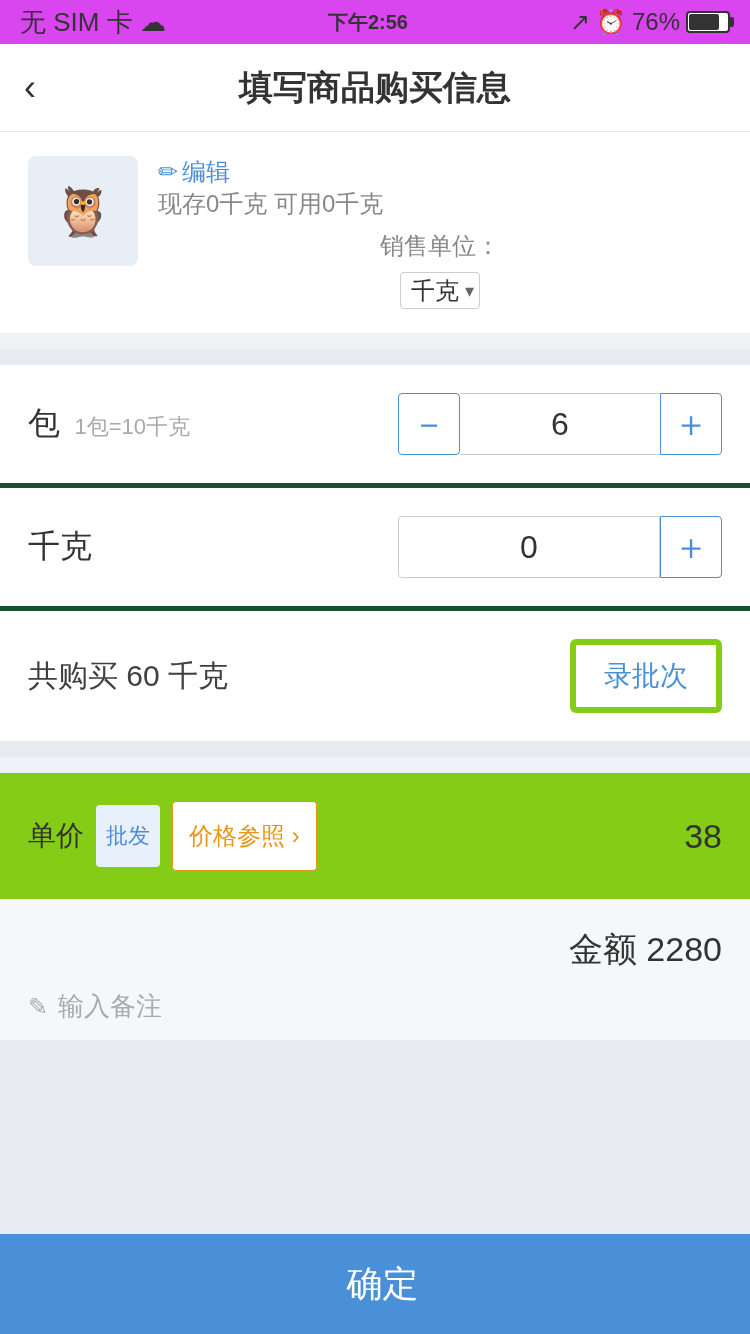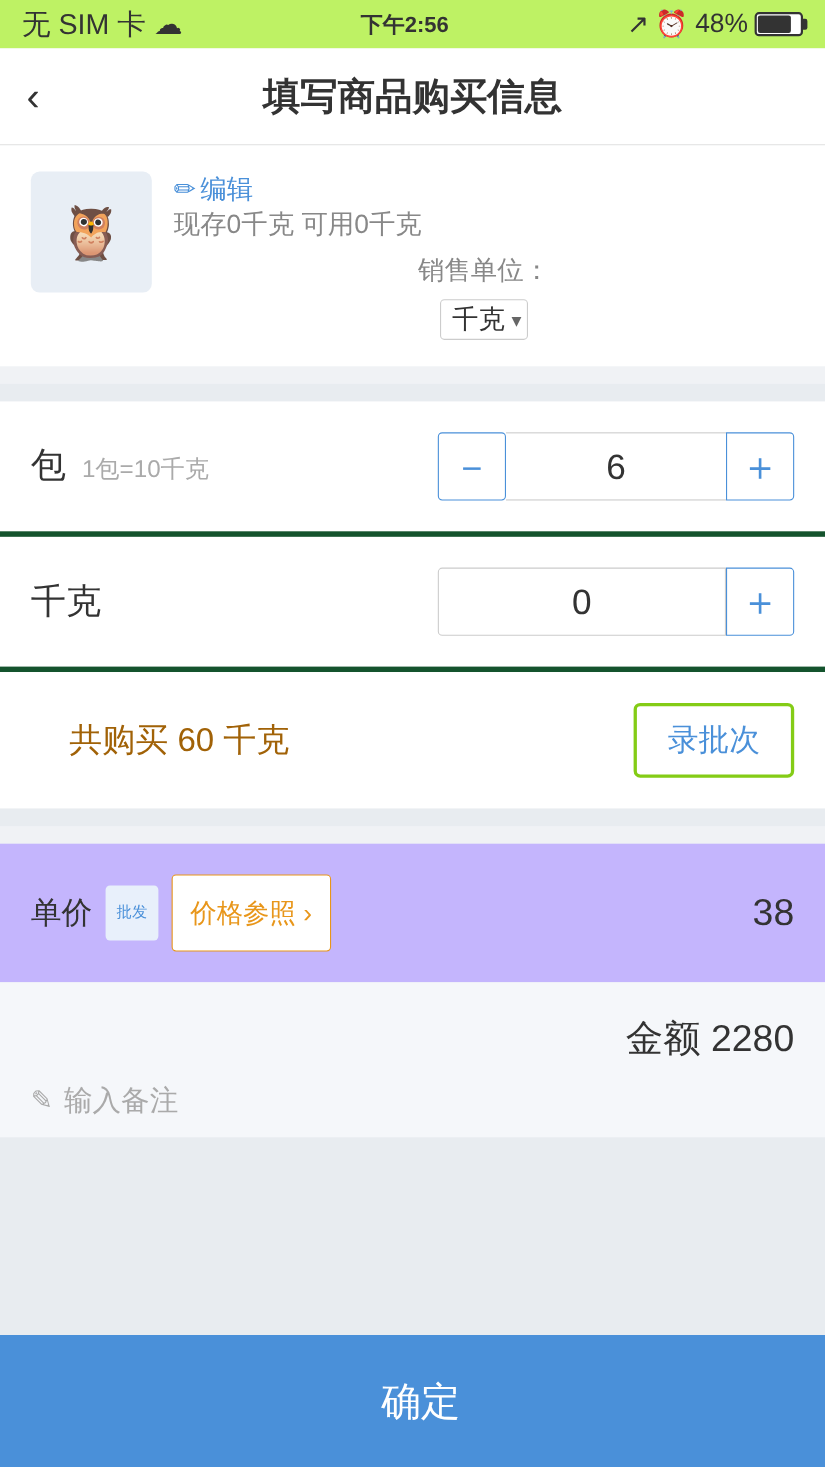--- a/index.html
+++ b/index.html
@@ -9,21 +9,21 @@
       min-height: 1334px;
       font-family: -apple-system, "PingFang SC", "Helvetica Neue", Arial, sans-serif;
       background: #f0f2f5;
       position: relative;
     }
 
     
     .status-bar {
       width: 750px;
       height: 44px;
-      background: #bef264;
+      background: #d946ef;
       display: flex;
       align-items: center;
       justify-content: space-between;
       padding: 0 20px;
       font-size: 28px;
     }
     .status-left {
       font-size: 26px;
       color: #333;
       font-weight: 500;
@@ -247,55 +247,54 @@
     
     .total-row {
       background: #fff;
       display: flex;
       align-items: center;
       justify-content: space-between;
       padding: 28px 28px;
     }
     .total-label {
       font-size: 30px;
-      color: #a16207;
-      margin-left: 35px;
+      color: #404040;
     }
     .record-btn {
-      border: 3px solid #84cc16;
+      border: 6px solid #84cc16;
       border-radius: 6px;
       color: #4a90d9;
       font-size: 28px;
       padding: 12px 28px;
       background: #fff;
       cursor: pointer;
     }
 
     
     .price-section {
-      background: #c4b5fd;
+      background: #84cc16;
       padding: 28px 28px;
       display: flex;
       align-items: center;
       justify-content: space-between;
       margin-top: 16px;
     }
     .price-left {
       display: flex;
       align-items: center;
       gap: 12px;
     }
     .price-label {
       font-size: 28px;
       color: #333;
     }
     .price-type-badge {
       background: #e8f0fb;
       color: #4a90d9;
-      font-size: 14px;
+      font-size: 22px;
       padding: 16px 10px;
       border-radius: 4px;
     }
     .price-ref-btn {
       border: 1px solid #e8961a;
       border-radius: 4px;
       color: #e8961a;
       font-size: 24px;
       padding: 18px 16px;
       background: #fff;
@@ -337,42 +336,42 @@
       background: #e8ecf0;
       height: 300px;
     }
 
     
     .confirm-btn {
       position: fixed;
       bottom: 0;
       left: 0;
       width: 750px;
-      height: 120px;
+      height: 100px;
       background: #4a90d9;
       color: #fff;
       font-size: 36px;
       border: none;
       cursor: pointer;
       display: flex;
       align-items: center;
       justify-content: center;
       padding-left: 15px;
     }
   </style>
 </head>
 <body>
 
 <div class="status-bar">
   <span class="status-left">无 SIM 卡 ☁</span>
   <span class="status-center">下午2:56</span>
   <div class="status-right">
     <span>↗</span>
     <span>⏰</span>
-    <span>48%</span>
+    <span>76%</span>
     <div class="battery-icon">
       <div class="battery-fill"></div>
     </div>
   </div>
 </div>
 
 <div class="nav-bar">
   <span class="nav-back">‹</span>
   <span class="nav-title">填写商品购买信息</span>
 </div>

